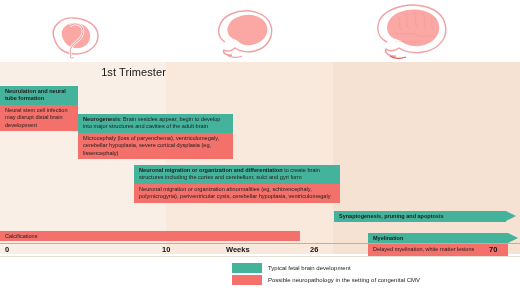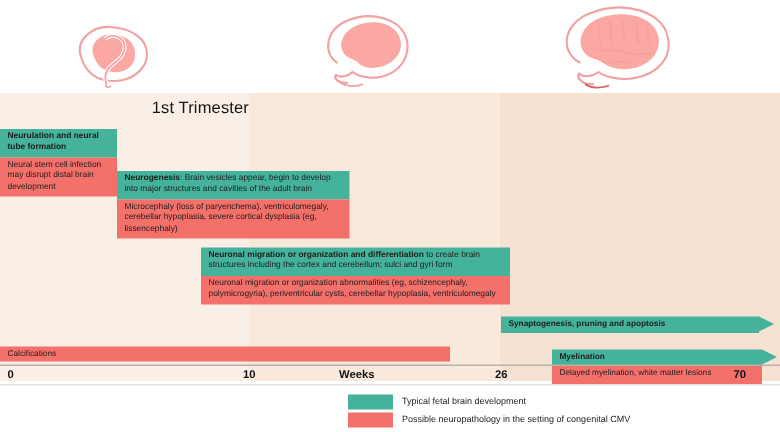--- a/index.html
+++ b/index.html
@@ -69,21 +69,21 @@
   
   #axis{
     position:absolute;left:0;top:243px;width:520px;height:1px;background:#b9b0a8;
   }
   .tick{
     position:absolute;top:245px;font-size:7.5px;font-weight:bold;color:#111;
   }
   #tick0{left:5px;}
   #tick13{left:162px;}
   #tickWeeks{left:226px;font-size:7.5px;}
-  #tick26{left:330px;}
+  #tick26{left:310px;}
   #tick40{left:489px;}
 
   
   #legend{position:absolute;left:232px;top:262px;width:280px;}
   .leg-row{display:flex;align-items:center;height:11px;margin-bottom:1.5px;}
   .leg-sw{width:30px;height:10px;margin-right:6px;flex:0 0 auto;}
   .leg-sw.green{background:#45b29b;}
   .leg-sw.red{background:#f4706a;}
   .leg-txt{font-size:6px;color:#1b1b1b;line-height:8px;}
   #legend-divider{position:absolute;left:0;top:256px;width:520px;height:1px;background:#e4ded8;}

